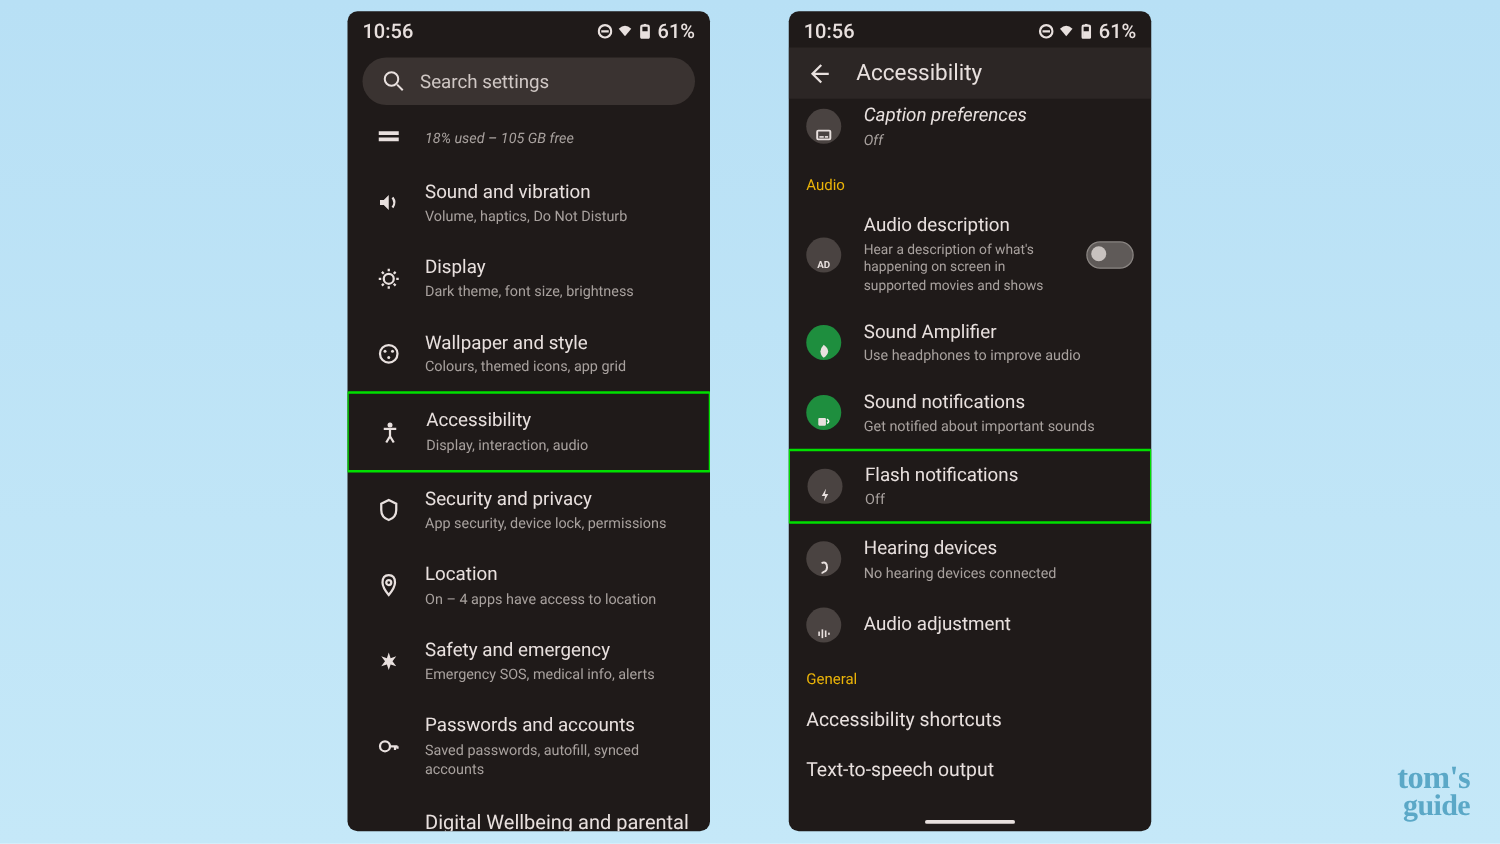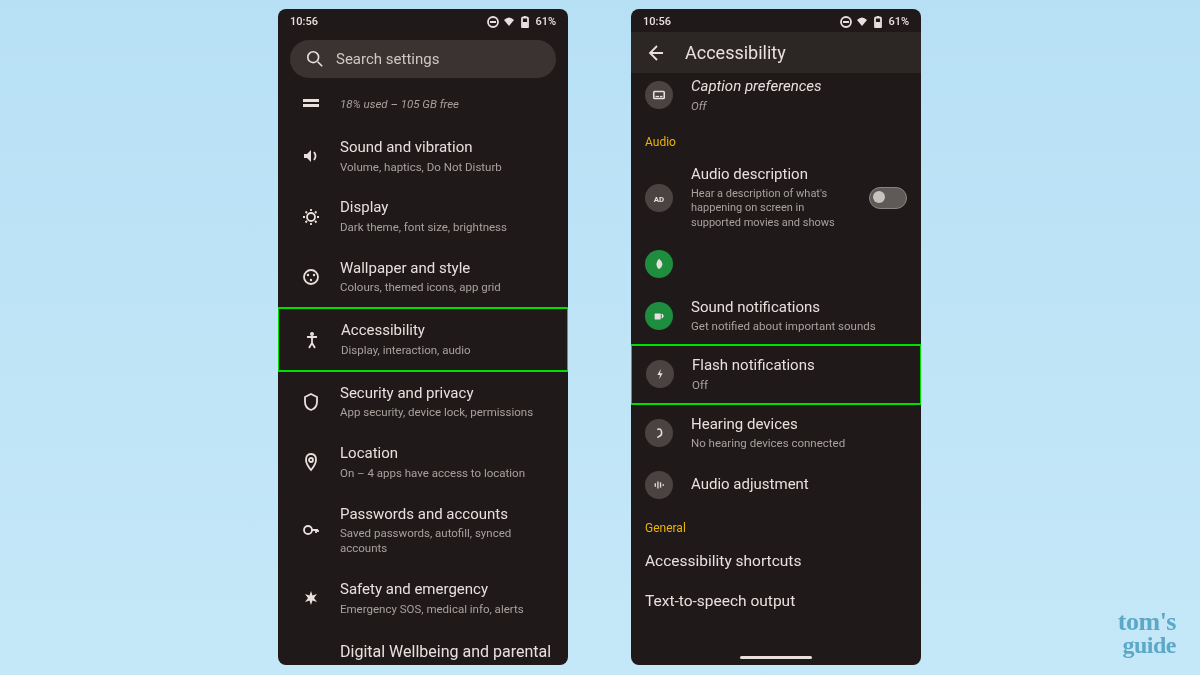--- a/index.html
+++ b/index.html
@@ -21,21 +21,21 @@
   color: #e8e0de;
 }
 .phone-left { left: 278px; top: 9px; }
 .phone-right { left: 631px; top: 9px; }
 
 .status-bar {
   display: flex;
   justify-content: space-between;
   align-items: center;
   padding: 6px 12px 4px;
-  font-size: 11px;
+  font-size: 16px;
   font-weight: 500;
   color: #e8e0de;
 }
 .status-right { display: flex; align-items: center; gap: 4px; }
 .status-icon { width: 12px; height: 12px; display: inline-flex; align-items: center; justify-content: center; }
 
 .search-bar {
   margin: 8px 12px;
   background: #3a3331;
   border-radius: 24px;
@@ -74,21 +74,21 @@
   align-items: center;
   justify-content: center;
   flex-shrink: 0;
 }
 .setting-icon-circle {
   width: 28px;
   height: 28px;
   border-radius: 50%;
   background: #4a4341;
   display: flex;
-  align-items: center;
+  align-items: flex-end;
   justify-content: center;
   flex-shrink: 0;
 }
 .setting-icon-circle.green { background: #1e8e3e; }
 .setting-text { flex: 1; min-width: 0; }
 .setting-title { font-size: 15px; color: #e8e0de; line-height: 1.3; }
 .setting-subtitle { font-size: 11.5px; color: #a8a19e; line-height: 1.3; margin-top: 2px; }
 .setting-desc { font-size: 11px; color: #a8a19e; line-height: 1.3; margin-top: 2px; max-width: 170px; }
 
 .section-label {
@@ -282,39 +282,39 @@
         </span>
       <div class="setting-text">
         <div class="setting-title">Location</div>
         <div class="setting-subtitle">On – 4 apps have access to location</div>
       </div>
     </div>
 
     <div class="setting-item">
       <span class="setting-icon">
           <svg viewBox="0 0 20 20" width="20" height="20">
+            <path d="M10 3 L11.5 7.5 L16 6 L13 10 L16 14 L11.5 12.5 L10 17 L8.5 12.5 L4 14 L7 10 L4 6 L8.5 7.5 Z" class="white-fill"></path>
+          </svg>
+        </span>
+      <div class="setting-text">
+        <div class="setting-title">Safety and emergency</div>
+        <div class="setting-subtitle">Emergency SOS, medical info, alerts</div>
+      </div>
+    </div>
+
+    <div class="setting-item">
+      <span class="setting-icon">
+          <svg viewBox="0 0 20 20" width="20" height="20">
             <circle cx="7" cy="10" r="4" class="white-stroke"></circle>
             <path d="M11 10 L17 10 M15 10 L15 13 M17 10 L17 12" class="white-stroke"></path>
           </svg>
         </span>
       <div class="setting-text">
         <div class="setting-title">Passwords and accounts</div>
         <div class="setting-subtitle">Saved passwords, autofill, synced accounts</div>
-      </div>
-    </div>
-
-    <div class="setting-item">
-      <span class="setting-icon">
-          <svg viewBox="0 0 20 20" width="20" height="20">
-            <path d="M10 3 L11.5 7.5 L16 6 L13 10 L16 14 L11.5 12.5 L10 17 L8.5 12.5 L4 14 L7 10 L4 6 L8.5 7.5 Z" class="white-fill"></path>
-          </svg>
-        </span>
-      <div class="setting-text">
-        <div class="setting-title">Safety and emergency</div>
-        <div class="setting-subtitle">Emergency SOS, medical info, alerts</div>
       </div>
     </div>
 
     <div class="setting-item">
       <span class="setting-icon"></span>
       <div class="setting-text">
         <div class="cut-title">Digital Wellbeing and parental</div>
       </div>
     </div>
   </div>
@@ -383,20 +383,24 @@
     </div>
     <div class="toggle"></div>
   </div>
 
   <div class="setting-item tight" style="padding-left:14px;">
     <span class="setting-icon-circle green">
         <svg viewBox="0 0 16 16" width="14" height="14">
           <path d="M8 2 Q12 5 12 8 Q12 11 8 14 Q5 12 5 8 Q5 5 8 2" class="white-fill"></path>
         </svg>
       </span>
+    <div class="setting-text">
+      <div class="setting-title">Sound Amplifier</div>
+      <div class="setting-subtitle">Use headphones to improve audio</div>
+    </div>
   </div>
 
   <div class="setting-item tight" style="padding-left:14px;">
     <span class="setting-icon-circle green">
         <svg viewBox="0 0 16 16" width="14" height="14">
           <rect x="3" y="5" width="7" height="7" rx="1" class="white-fill"></rect>
           <path d="M11 6 Q14 8 11 10" stroke="#fff" stroke-width="1.5" fill="none"></path>
         </svg>
       </span>
     <div class="setting-text">

